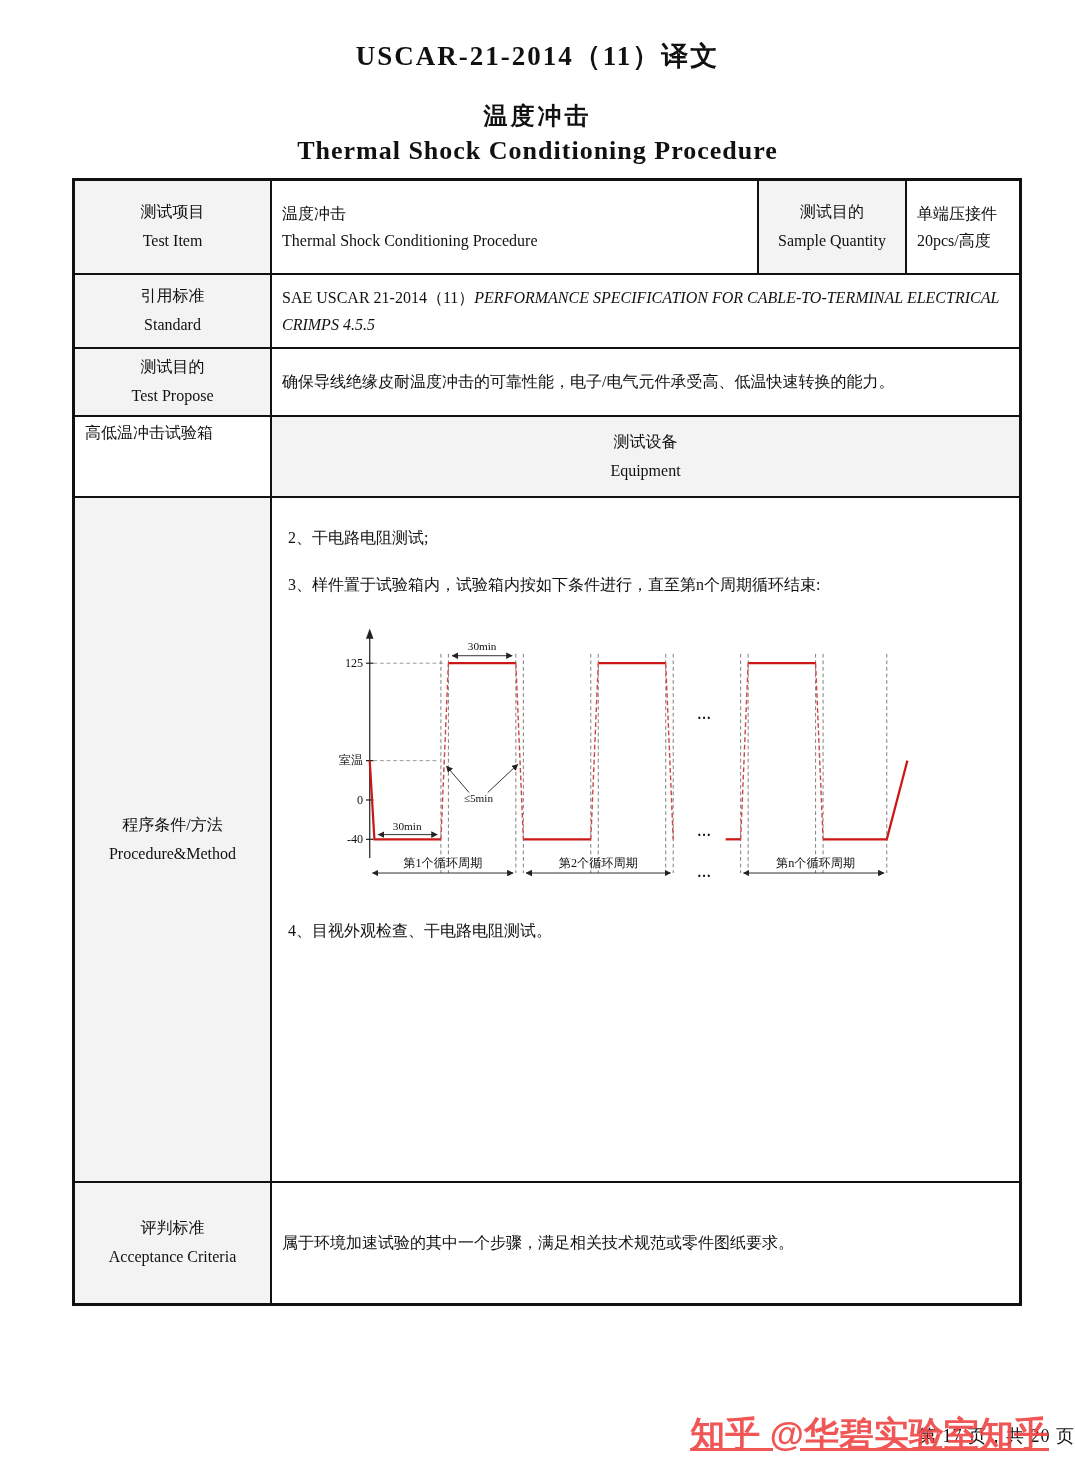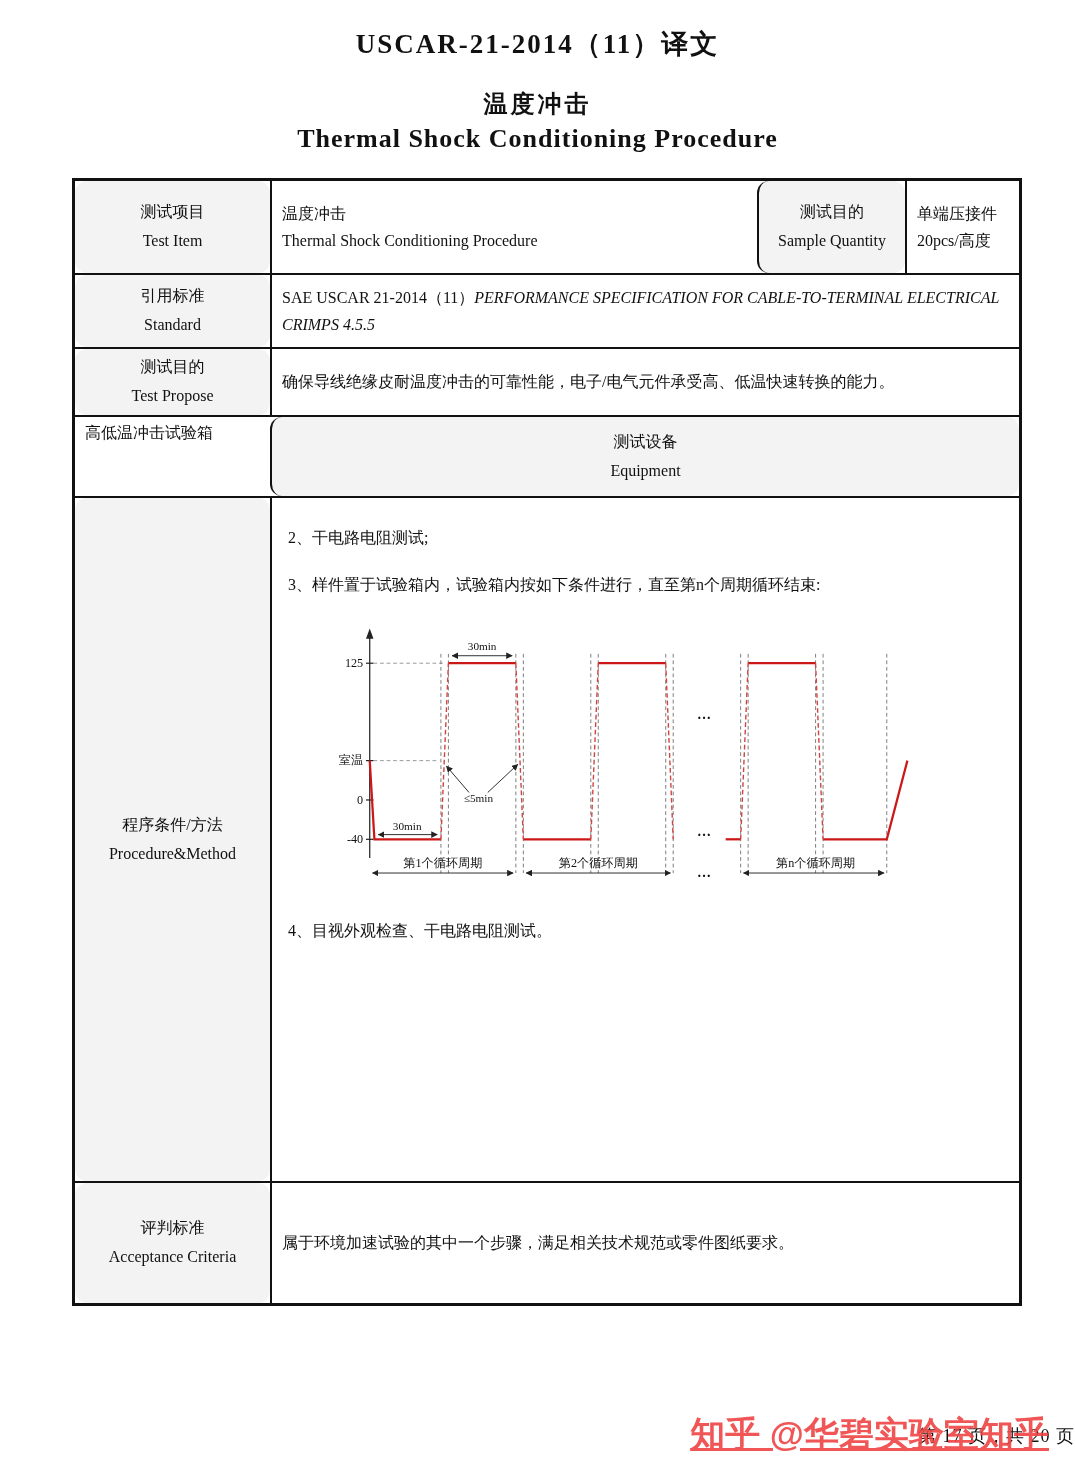--- a/index.html
+++ b/index.html
@@ -1,32 +1,32 @@
 <!DOCTYPE html>
 <html><head>
 <meta charset="utf-8">
 <style>
   html,body { margin:0; padding:0; background:#fff; }
   .page { position:relative; width:1075px; height:1474px; background:#fff;
           font-family:"Liberation Serif","DejaVu Serif",serif; color:#111; overflow:hidden; }
 
-  .doc-title   { text-align:center; font-size:27px; font-weight:bold; margin:0; padding-top:26px; letter-spacing:2px; }
+  .doc-title   { text-align:center; font-size:27px; font-weight:bold; margin:0; padding-top:38px; letter-spacing:2px; }
   .doc-sub-cn  { text-align:center; font-size:24px; font-weight:bold; margin:26px 0 0; letter-spacing:3px; }
   .doc-sub-en  { text-align:center; font-size:26px; font-weight:bold; margin:4px 0 0; letter-spacing:1px; }
 
   .tbl { position:absolute; left:72px; top:178px; width:950px; border:3px solid #111; box-sizing:border-box; }
   .row { display:grid; grid-template-columns:195px 1fr; border-top:2px solid #111; }
   .row:first-child { border-top:none; }
   .row.r1 { grid-template-columns:195px 487px 148px 1fr; }
   .h1{height:92px} .h2{height:72px} .h3{height:66px} .h4{height:79px} .h5{height:683px} .h6{height:120px}
 
   .cell { box-sizing:border-box; border-left:2px solid #111; padding:6px 10px; font-size:16px; overflow:hidden; }
   .cell:first-child { border-left:none; }
   .lab { background:#f3f3f3; display:flex; flex-direction:column; justify-content:center;
-         align-items:center; text-align:center; line-height:1.8;border-radius:12px; }
+         align-items:center; text-align:center; line-height:1.8; }
   .val { display:flex; flex-direction:column; justify-content:center; line-height:1.7; }
   .ital { font-style:italic; }
 
   .proc { padding:16px 12px 10px 12px; }
   .step { margin:14px 4px 26px 4px; font-size:16px; }
   .chart-wrap { margin:4px 0 10px 48px; width:600px; }
 
   .footer { position:absolute; bottom:26px; left:0; width:100%; text-align:right; font-size:18px; letter-spacing:1px; }
   .watermark { position:absolute; bottom:16px; right:26px; font-size:35px; color:#ef4444;
                font-weight:bold; font-family:"Liberation Sans","DejaVu Sans",sans-serif; opacity:.9;text-decoration:underline; }

